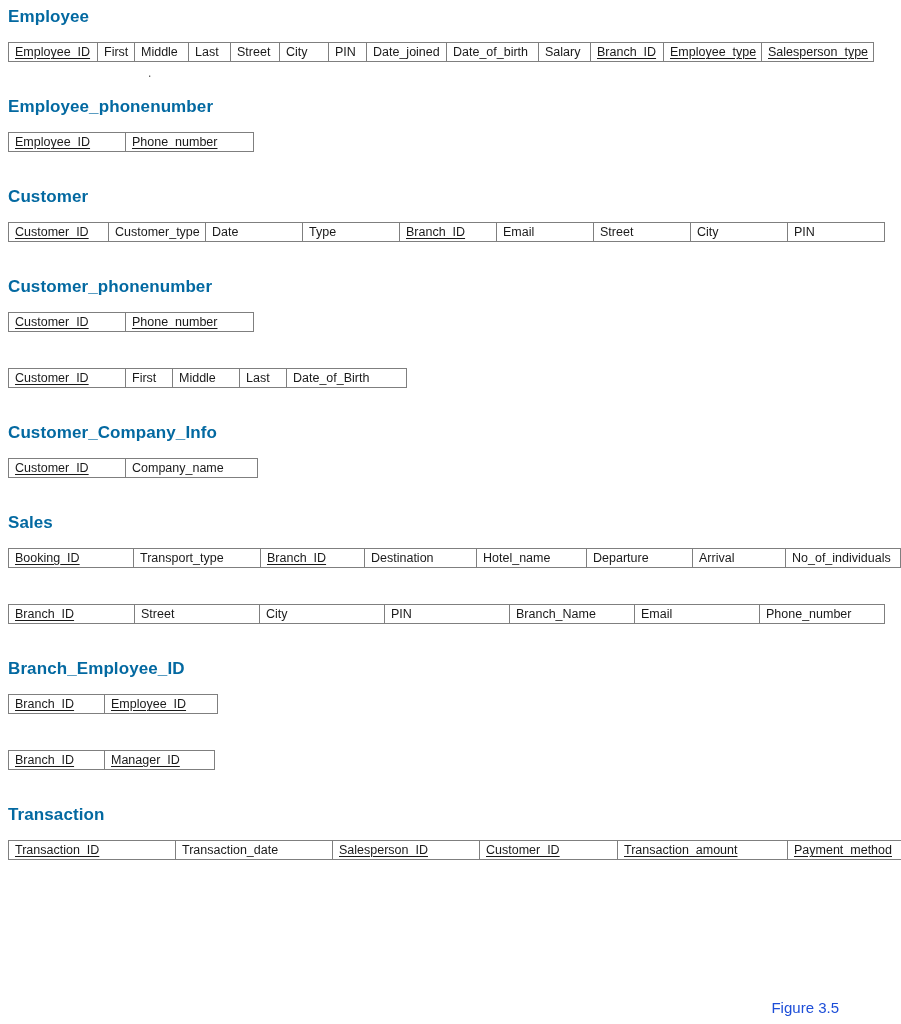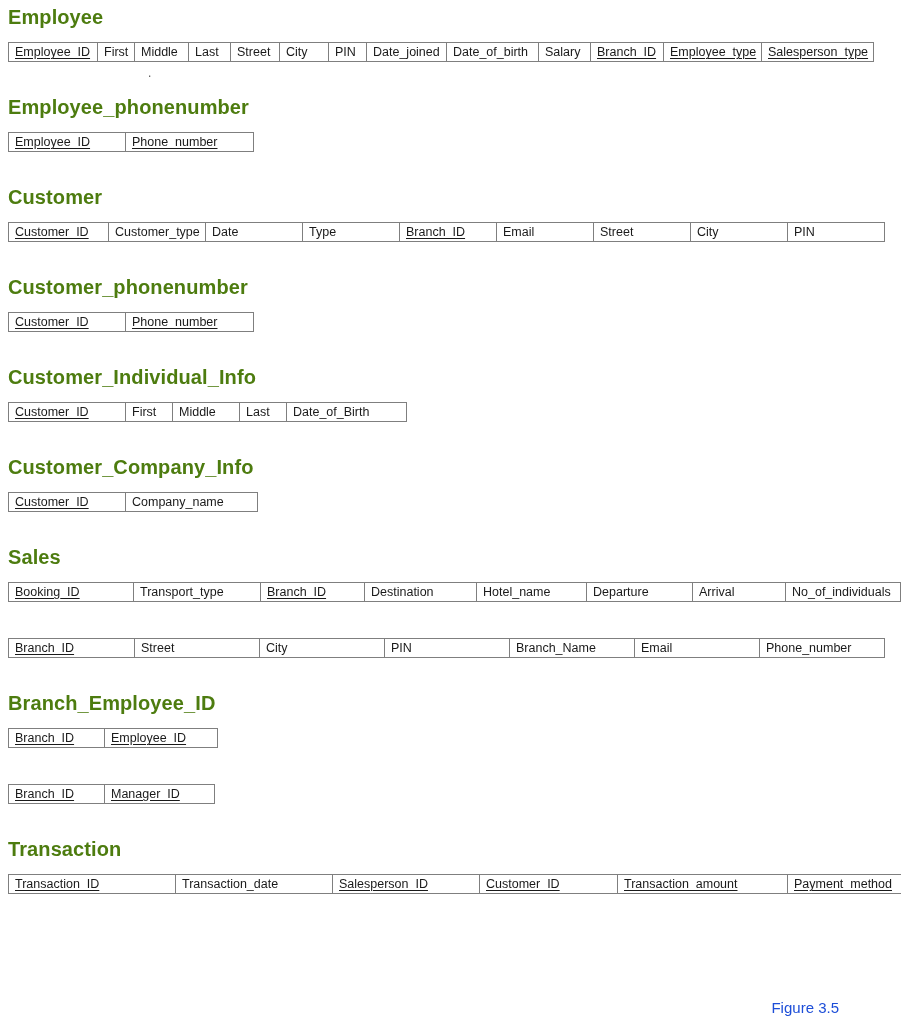--- a/index.html
+++ b/index.html
@@ -5,21 +5,21 @@
   * { margin:0; padding:0; box-sizing:border-box; }
   html,body { background:#ffffff; }
   body {
     width:901px; height:1024px; position:relative;
     font-family:"Liberation Sans", sans-serif; color:#1a1a1a;
     overflow:hidden;
   }
   .page { padding:8px 0 0 8px; }
   .table-block { margin-bottom:36px; }
   .tbl-title {
-    font-size:20px; font-weight:bold; color:#4d7c0f;
+    font-size:17px; font-weight:bold; color:#0369a1;
     line-height:18px; margin:0 0 16px 0; letter-spacing:0.1px;
   }
   .schema-row { display:flex;align-items:center; }
   .cell {
     flex:0 0 auto; height:20px; line-height:17px;
     font-size:12.5px; padding:1px 5px 0 6px;
     border:1px solid #7f7f7f; border-left:none;
     white-space:nowrap; overflow:hidden; background:#fff;
   }
   .cell:first-child { border-left:1px solid #7f7f7f; }
@@ -76,21 +76,20 @@
 
   <section class="table-block">
     <h2 class="tbl-title">Customer_phonenumber</h2>
     <div class="schema-row">
       <div class="cell key" style="width:118px">Customer_ID</div>
       <div class="cell key" style="width:128px">Phone_number</div>
     </div>
   </section>
 
   <section class="table-block">
-    <h2 class="tbl-title">Customer_Individual_Info</h2>
     <div class="schema-row">
       <div class="cell key" style="width:118px">Customer_ID</div>
       <div class="cell" style="width:47px">First</div>
       <div class="cell" style="width:67px">Middle</div>
       <div class="cell" style="width:47px">Last</div>
       <div class="cell" style="width:120px">Date_of_Birth</div>
     </div>
   </section>
 
   <section class="table-block">

